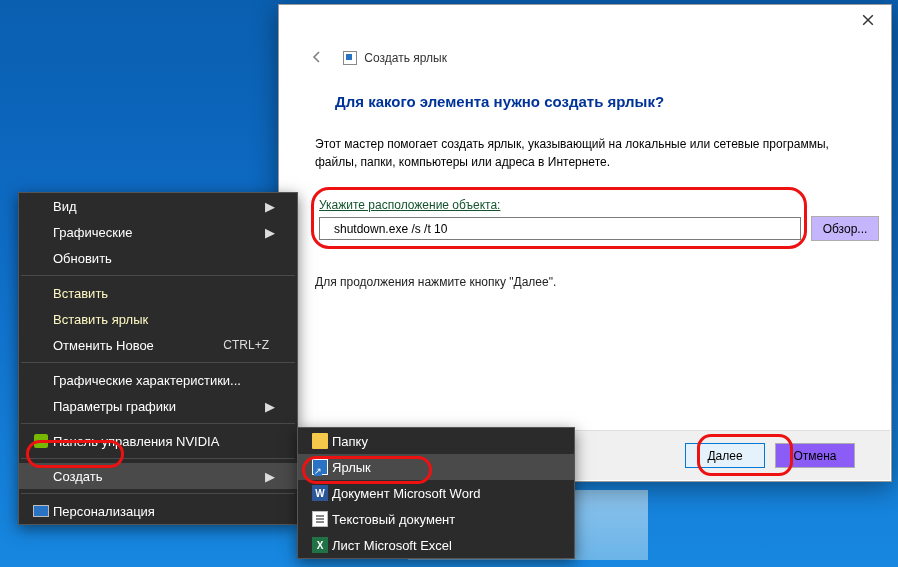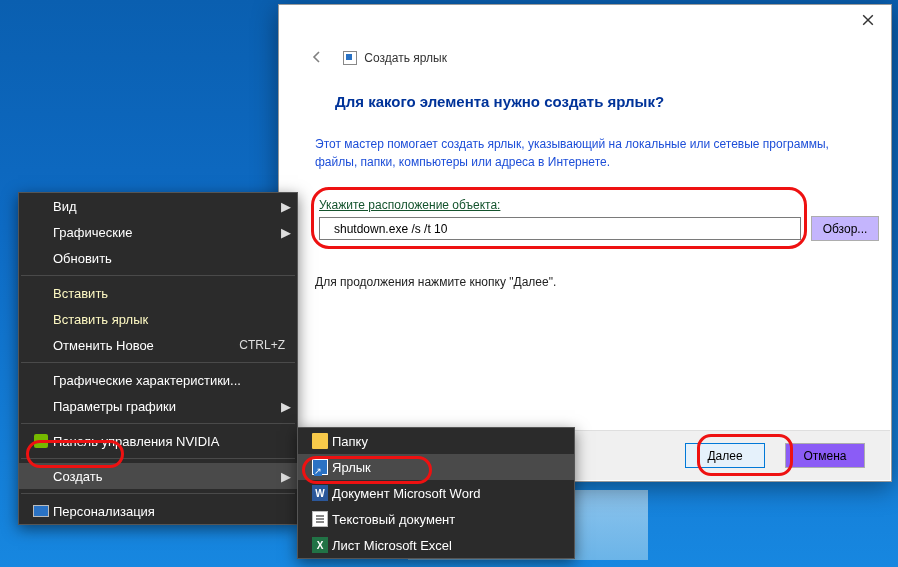--- a/index.html
+++ b/index.html
@@ -42,21 +42,21 @@
     content: ""; position: absolute; inset: 2px 4px 4px 2px;
     background: #2a72c4;
   }
   .wizard-heading {
     position: absolute; left: 56px; top: 88px;
     color: #003399; font-size: 15px; font-weight: 700;
   }
   .wizard-desc {
     position: absolute; left: 36px; top: 130px;
     right: 42px;
-    color: #1d4ed8; font-size: 12px; line-height: 1.5;
+    color: #000000; font-size: 12px; line-height: 1.5;
   }
   .wizard-label {
     position: absolute; left: 40px; top: 193px;
     font-size: 12px; color: #14532d; text-decoration: underline;
   }
   .wizard-input {
     position: absolute; left: 40px; top: 212px;
     width: 482px; height: 23px;
     border: 1px solid #7a7a7a;
     padding: 2px 14px; font-size: 12px;
@@ -69,42 +69,42 @@
     font-size: 12px; cursor: pointer;
   }
   .wizard-continue {
     position: absolute; left: 36px; top: 270px;
     font-size: 12px; color: #222;
   }
   .wizard-footer {
     position: absolute; left: 16px; right: 1px; bottom: 1px; height: 50px;
     background: #f0f0f0; border-top: 1px solid #dfdfdf;
     display: flex; align-items: center; justify-content: flex-end;
-    padding-right: 25px; gap: 20px;
+    padding-right: 35px; gap: 10px;
   }
   .btn {
     height: 25px; min-width: 80px;
     border: 1px solid #adadad; background: #8b5cf6;
     font-size: 12px; cursor: pointer;
   }
   .btn.primary { border: 1px solid #0078d7; background: #e5f1fb; }
 
   
   .ctx {
     position: absolute;
     background: #2b2b2b; color: #fff;
     border: 1px solid #555;
     font-size: 13px;
     box-shadow: 0 4px 14px rgba(0,0,0,.5);
   }
   .ctx-main { left: 18px; top: 192px; width: 280px; }
   .ctx-sub  { left: 297px; top: 427px; width: 278px; }
   .ctx-item {
     display: flex; align-items: center;
-    padding: 5px 6px 5px 10px; height: 26px;
+    padding: 5px 22px 5px 10px; height: 26px;
     cursor: pointer; position: relative;
   }
   .ctx-item.disabled { color: #fef9c3; cursor: default; }
   .ctx-item .icon-slot { width: 24px; display: flex; align-items: center; justify-content: center; }
   .ctx-item .label { flex: 1; }
   .ctx-item .shortcut { color: #ddd; font-size: 12px; margin-right: 6px; }
   .ctx-item .arrow { width: 12px; text-align: right; color: #ddd; }
   .ctx-sep { height: 1px; background: #4a4a4a; margin: 4px 2px; }
   .ctx-item.highlight { background: #4a4a4a; }
 

